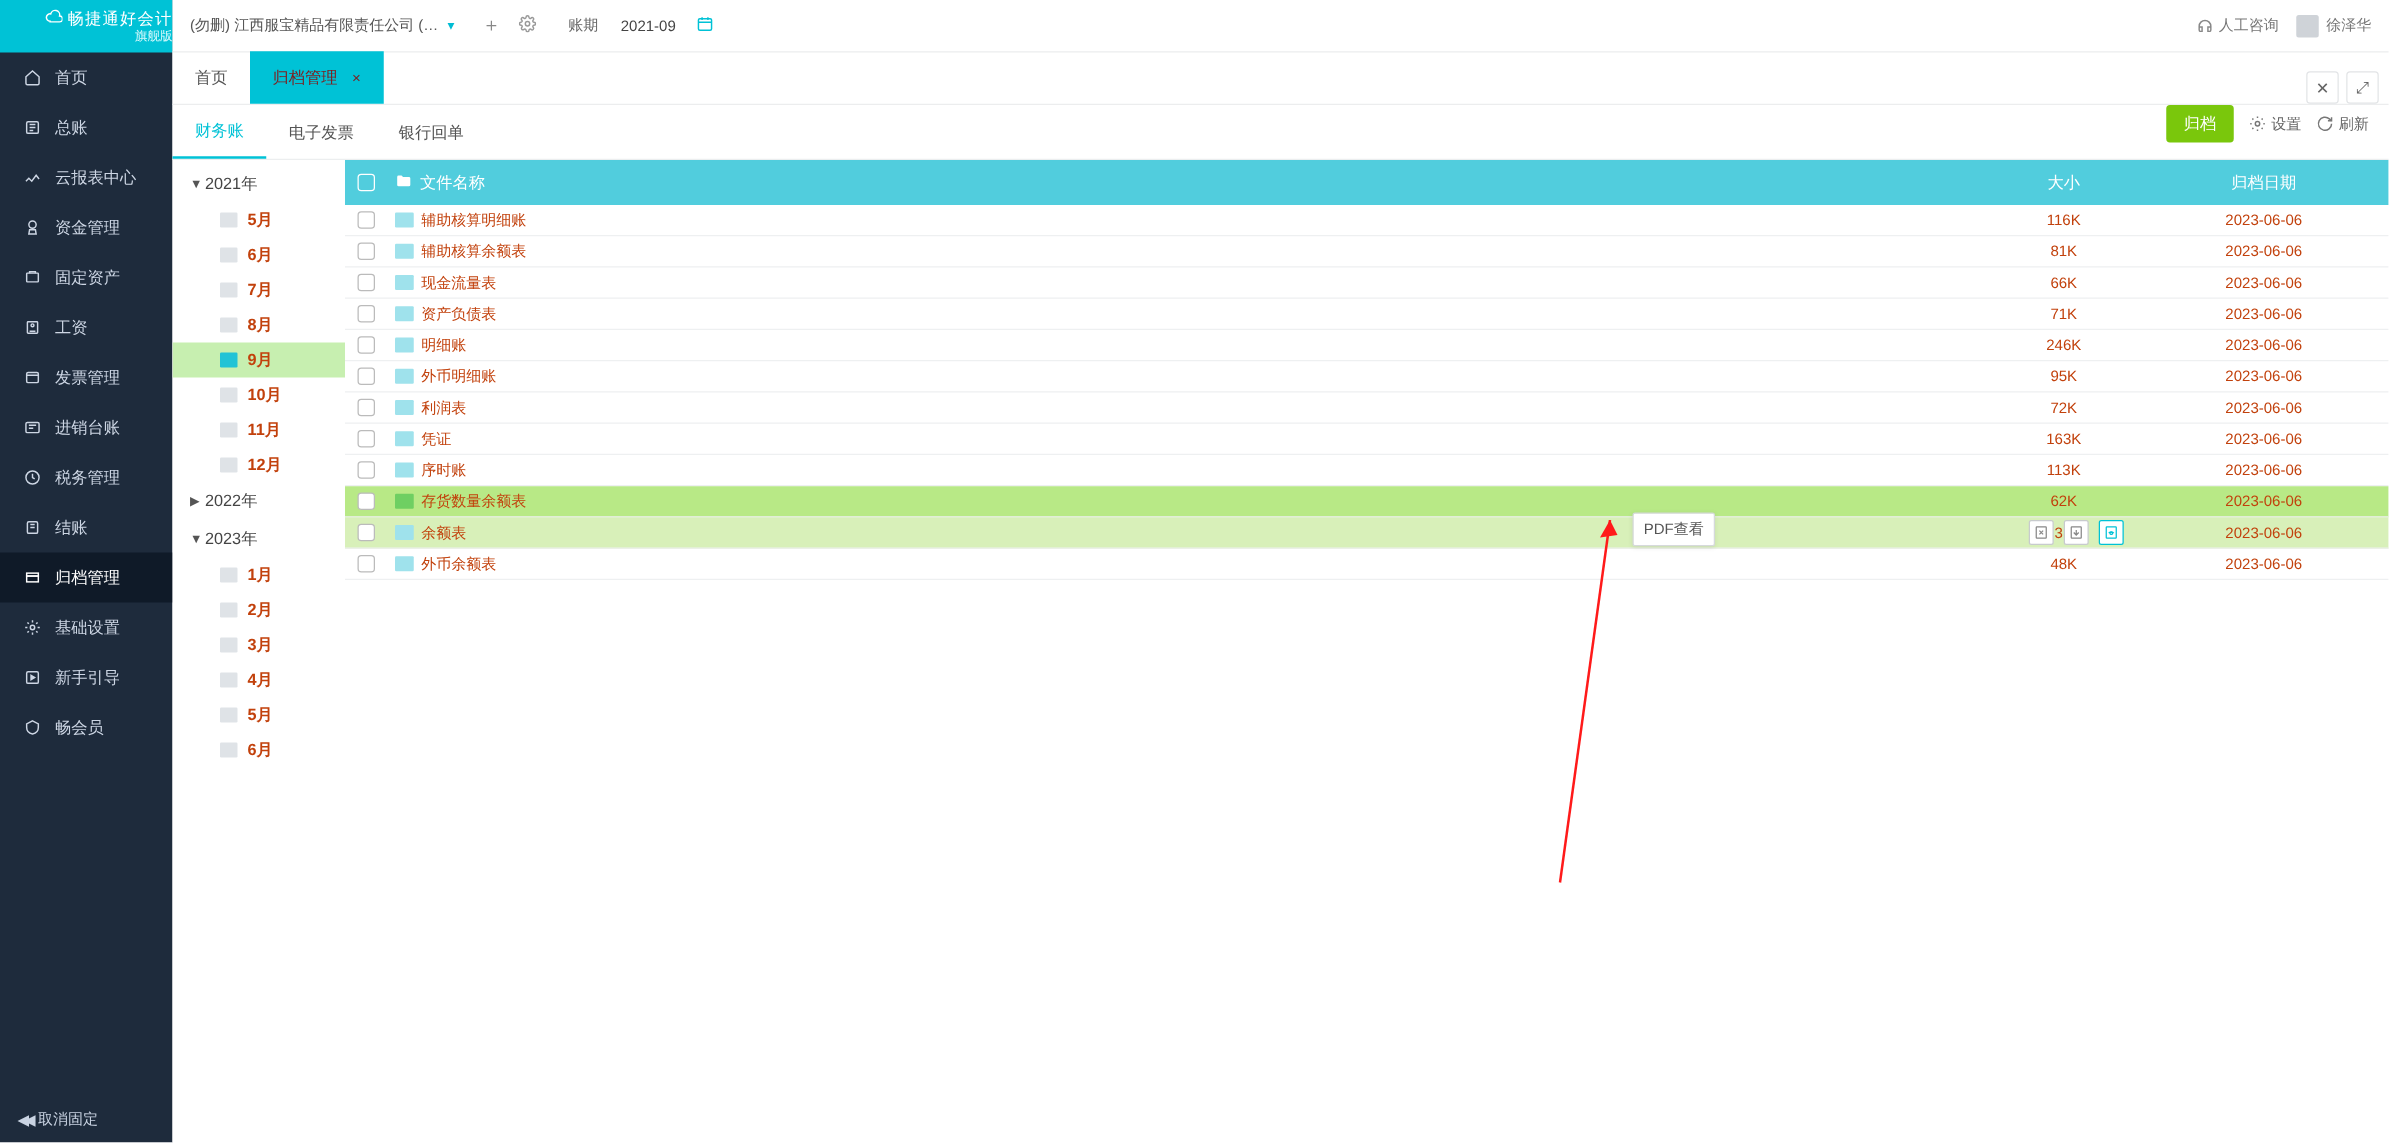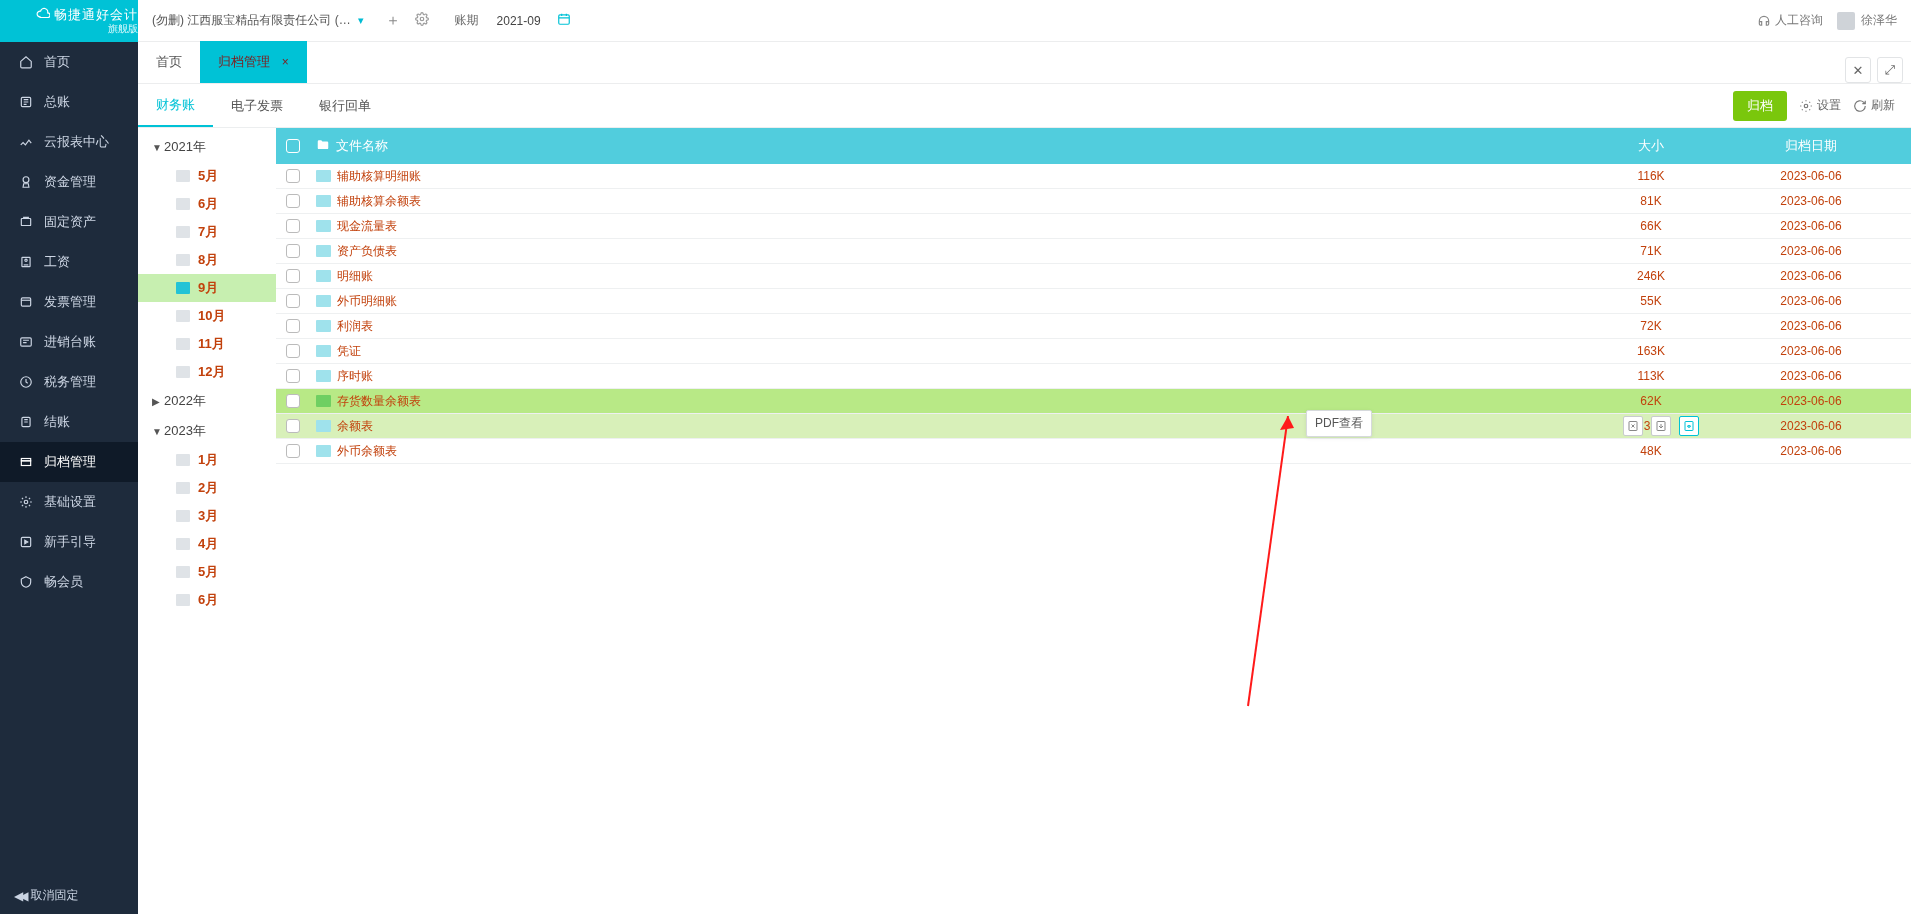--- a/index.html
+++ b/index.html
@@ -42,21 +42,21 @@
 
 .tabstrip { height: 42px; display:flex; align-items:flex-end; border-bottom:1px solid #ecedee; padding-left:0; }
 .pagetab { padding: 12px 18px; font-size:13px; color:#555; cursor:pointer; position:relative; }
 .pagetab.active { background:#00c2d6; color:#7f1d1d; }
 .pagetab .close { margin-left:8px; font-size:12px; }
 .tabstrip .flex1 { flex:1; }
 .tabstrip .winbtns { display:flex; align-items:center; gap:6px; padding-right:8px; }
 .winbtn { width:26px; height:26px; border:1px solid #e2e4e6; border-radius:3px; display:flex; align-items:center; justify-content:center; color:#666; font-size:13px; cursor:pointer; background:#fff; }
 
 
-.subtab-row { height:44px; display:flex; align-items:center; padding:0 16px 0 0; border-bottom:1px solid #eceeef; }
+.subtab-row { height:44px; display:flex; align-items:flex-start; padding:0 16px 0 0; border-bottom:1px solid #eceeef; }
 .subtabs { display:flex; height:100%; }
 .subtab { padding: 0 18px; display:flex; align-items:center; font-size:13px; color:#555; cursor:pointer; border-right: none; }
 .subtab.active { color:#00c2d6; border-bottom:2px solid #00c2d6; }
 .subtab-row .flex1 { flex:1; }
 .toolbar { display:flex; align-items:center; gap:12px; }
 .btn-primary { background:#7ac70c; color:#fff; border:none; padding:6px 14px; border-radius:3px; font-size:13px; cursor:pointer; }
 .tool-link { color:#666; font-size:12px; cursor:pointer; display:flex; align-items:center; gap:4px; }
 
 
 .body-split { flex:1; display:flex; overflow:hidden; }
@@ -482,21 +482,21 @@
               <div class="td-date">2023-06-06</div>
             </div>
             <div class="trow">
               <div class="td-check">
                 <span class="ck"></span>
               </div>
               <div class="td-name">
                 <span class="folder-icon"></span>
                 <span>外币明细账</span>
               </div>
-              <div class="td-size">55K</div>
+              <div class="td-size">95K</div>
               <div class="td-date">2023-06-06</div>
             </div>
             <div class="trow">
               <div class="td-check">
                 <span class="ck"></span>
               </div>
               <div class="td-name">
                 <span class="folder-icon"></span>
                 <span>利润表</span>
               </div>

